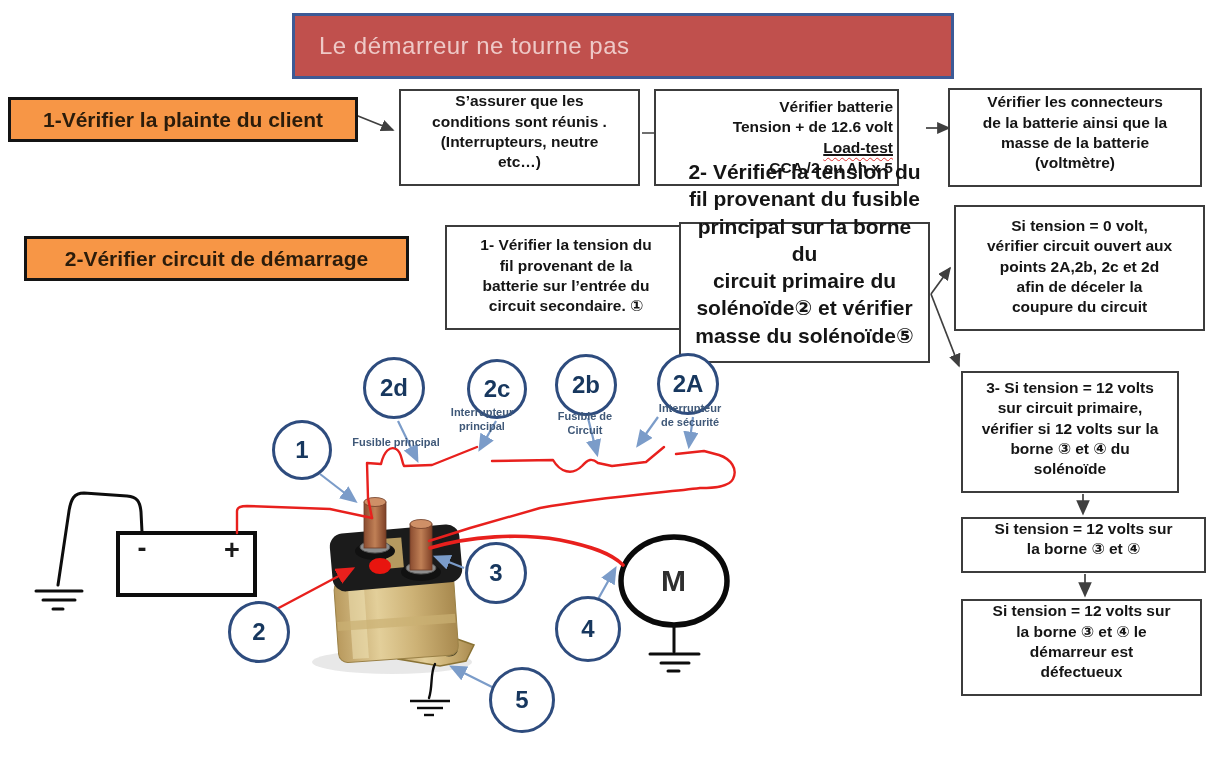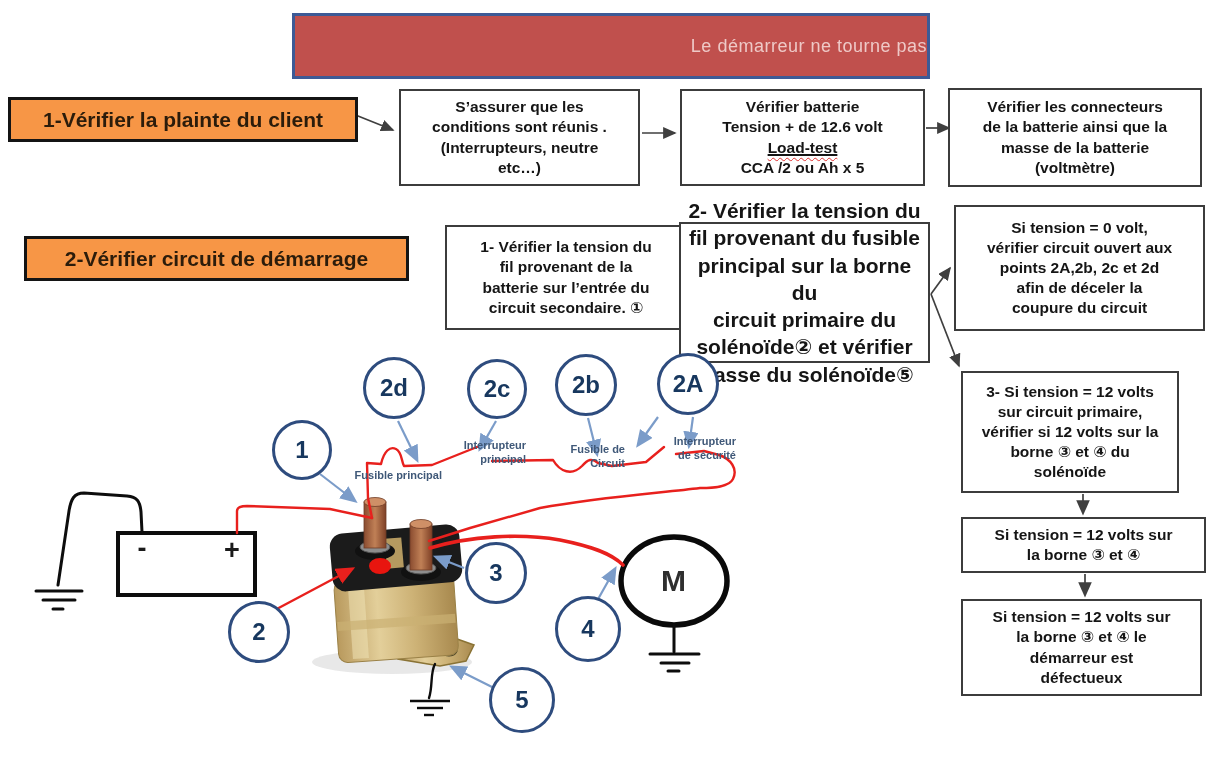--- a/index.html
+++ b/index.html
@@ -5,51 +5,51 @@
   html,body{margin:0;padding:0;}
   body{
     width:1220px;height:768px;overflow:hidden;background:#ffffff;
     font-family:"Liberation Sans","DejaVu Sans",sans-serif;
   }
   .canvas{position:relative;width:1220px;height:768px;background:#fff;}
   .layer-svg{position:absolute;left:0;top:0;z-index:1;}
 
   
   .title-banner{
-    position:absolute;z-index:2;display:flex;align-items:center;justify-content:flex-end;
+    position:absolute;z-index:2;display:flex;align-items:center;justify-content:flex-start;
     background:var(--title_fill,#c0504d);border:3px solid var(--title_border,#3d5a96);
-    color:var(--title_text,#eec9c7);font-size:18px;letter-spacing:.5px;
+    color:var(--title_text,#eec9c7);font-size:24px;letter-spacing:.5px;padding-left:24px;
   }
   .step-box{
     position:absolute;z-index:2;display:flex;align-items:center;justify-content:center;
     background:var(--step_fill,#f79646);border:3px solid var(--step_border,#141414);
     color:var(--step_text,#2b1c0b);font-size:21px;font-weight:bold;white-space:nowrap;
   }
   .flow-box{
-    position:absolute;z-index:2;display:flex;align-items:center;justify-content:center;
+    position:absolute;z-index:2;display:flex;align-items:flex-end;justify-content:center;
     background:#fff;border:2px solid var(--box_border,#3c3c3c);
     color:var(--box_text,#151515);font-weight:bold;font-size:15.5px;line-height:1.3;
-    text-align:center;padding:2px 4px;box-sizing:border-box;
+    text-align:center;padding:12px 4px;box-sizing:border-box;
   }
   .flow-box .box-text{white-space:pre-line;}
   .u-solid{text-decoration:underline;text-decoration-thickness:1.5px;}
   .u-wavy{text-decoration:underline wavy var(--misspell_red,#e03131);text-decoration-thickness:1px;text-underline-offset:4px;}
 
   
   .pt-circle{
     position:absolute;z-index:2;border-radius:50%;background:#fff;
     border:3px solid var(--circle_border,#2e4c7e);
     display:flex;align-items:center;justify-content:center;
     color:var(--circle_text,#17375e);font-weight:bold;box-sizing:border-box;
   }
   .pt-small{font-size:24px;}
   .pt-big{font-size:24px;}
   .wire-label{
     position:absolute;z-index:2;color:var(--label_blue,#3f5878);
-    font-size:11px;font-weight:600;text-align:right;white-space:pre-line;line-height:1.25;margin-top:33px;
+    font-size:11px;font-weight:600;text-align:center;white-space:pre-line;line-height:1.25;
   }
   .sym-label{position:absolute;z-index:2;color:#1a1a1a;font-weight:bold;text-align:center;}
   .battery-sign{font-size:27px;}
   .motor-m{font-size:30px;color:#2f2f2f;letter-spacing:1px;}
 
   
   .flow-arrow{stroke:var(--arrow_dark,#3f3f3f);stroke-width:1.7;fill:none;}
   .blue-arrow{stroke:var(--arrow_blue,#7b9cc9);stroke-width:2.2;fill:none;}
   .red-wire{stroke:var(--wire_red,#e8201d);stroke-width:2.4;fill:none;stroke-linecap:round;stroke-linejoin:round;}
   .red-wire-thick{stroke:var(--wire_red,#e8201d);stroke-width:3.6;fill:none;stroke-linecap:round;}
@@ -196,21 +196,21 @@
     <span>1-Vérifier la plainte du client</span>
   </div>
 
   <div class="flow-box" style="left:399px;top:89px;width:241px;height:97px;">
     <span class="box-text">S’assurer que les
 conditions sont réunis .
 (Interrupteurs, neutre
 etc…)</span>
   </div>
 
-  <div class="flow-box" style="left:680px;top:89px;width:245px;height:97px;flex-direction:column;">
+  <div class="flow-box" style="left:654px;top:89px;width:245px;height:97px;flex-direction:column;">
     <span>Vérifier batterie</span>
     <span>Tension + de 12.6 volt</span>
     <span class="u-solid"><span class="u-wavy">Load-test</span></span>
     <span>CCA /2 ou Ah x 5</span>
   </div>
 
   <div class="flow-box" style="left:948px;top:88px;width:254px;height:99px;">
     <span class="box-text">Vérifier les connecteurs
 de la batterie ainsi que la
 masse de la batterie

